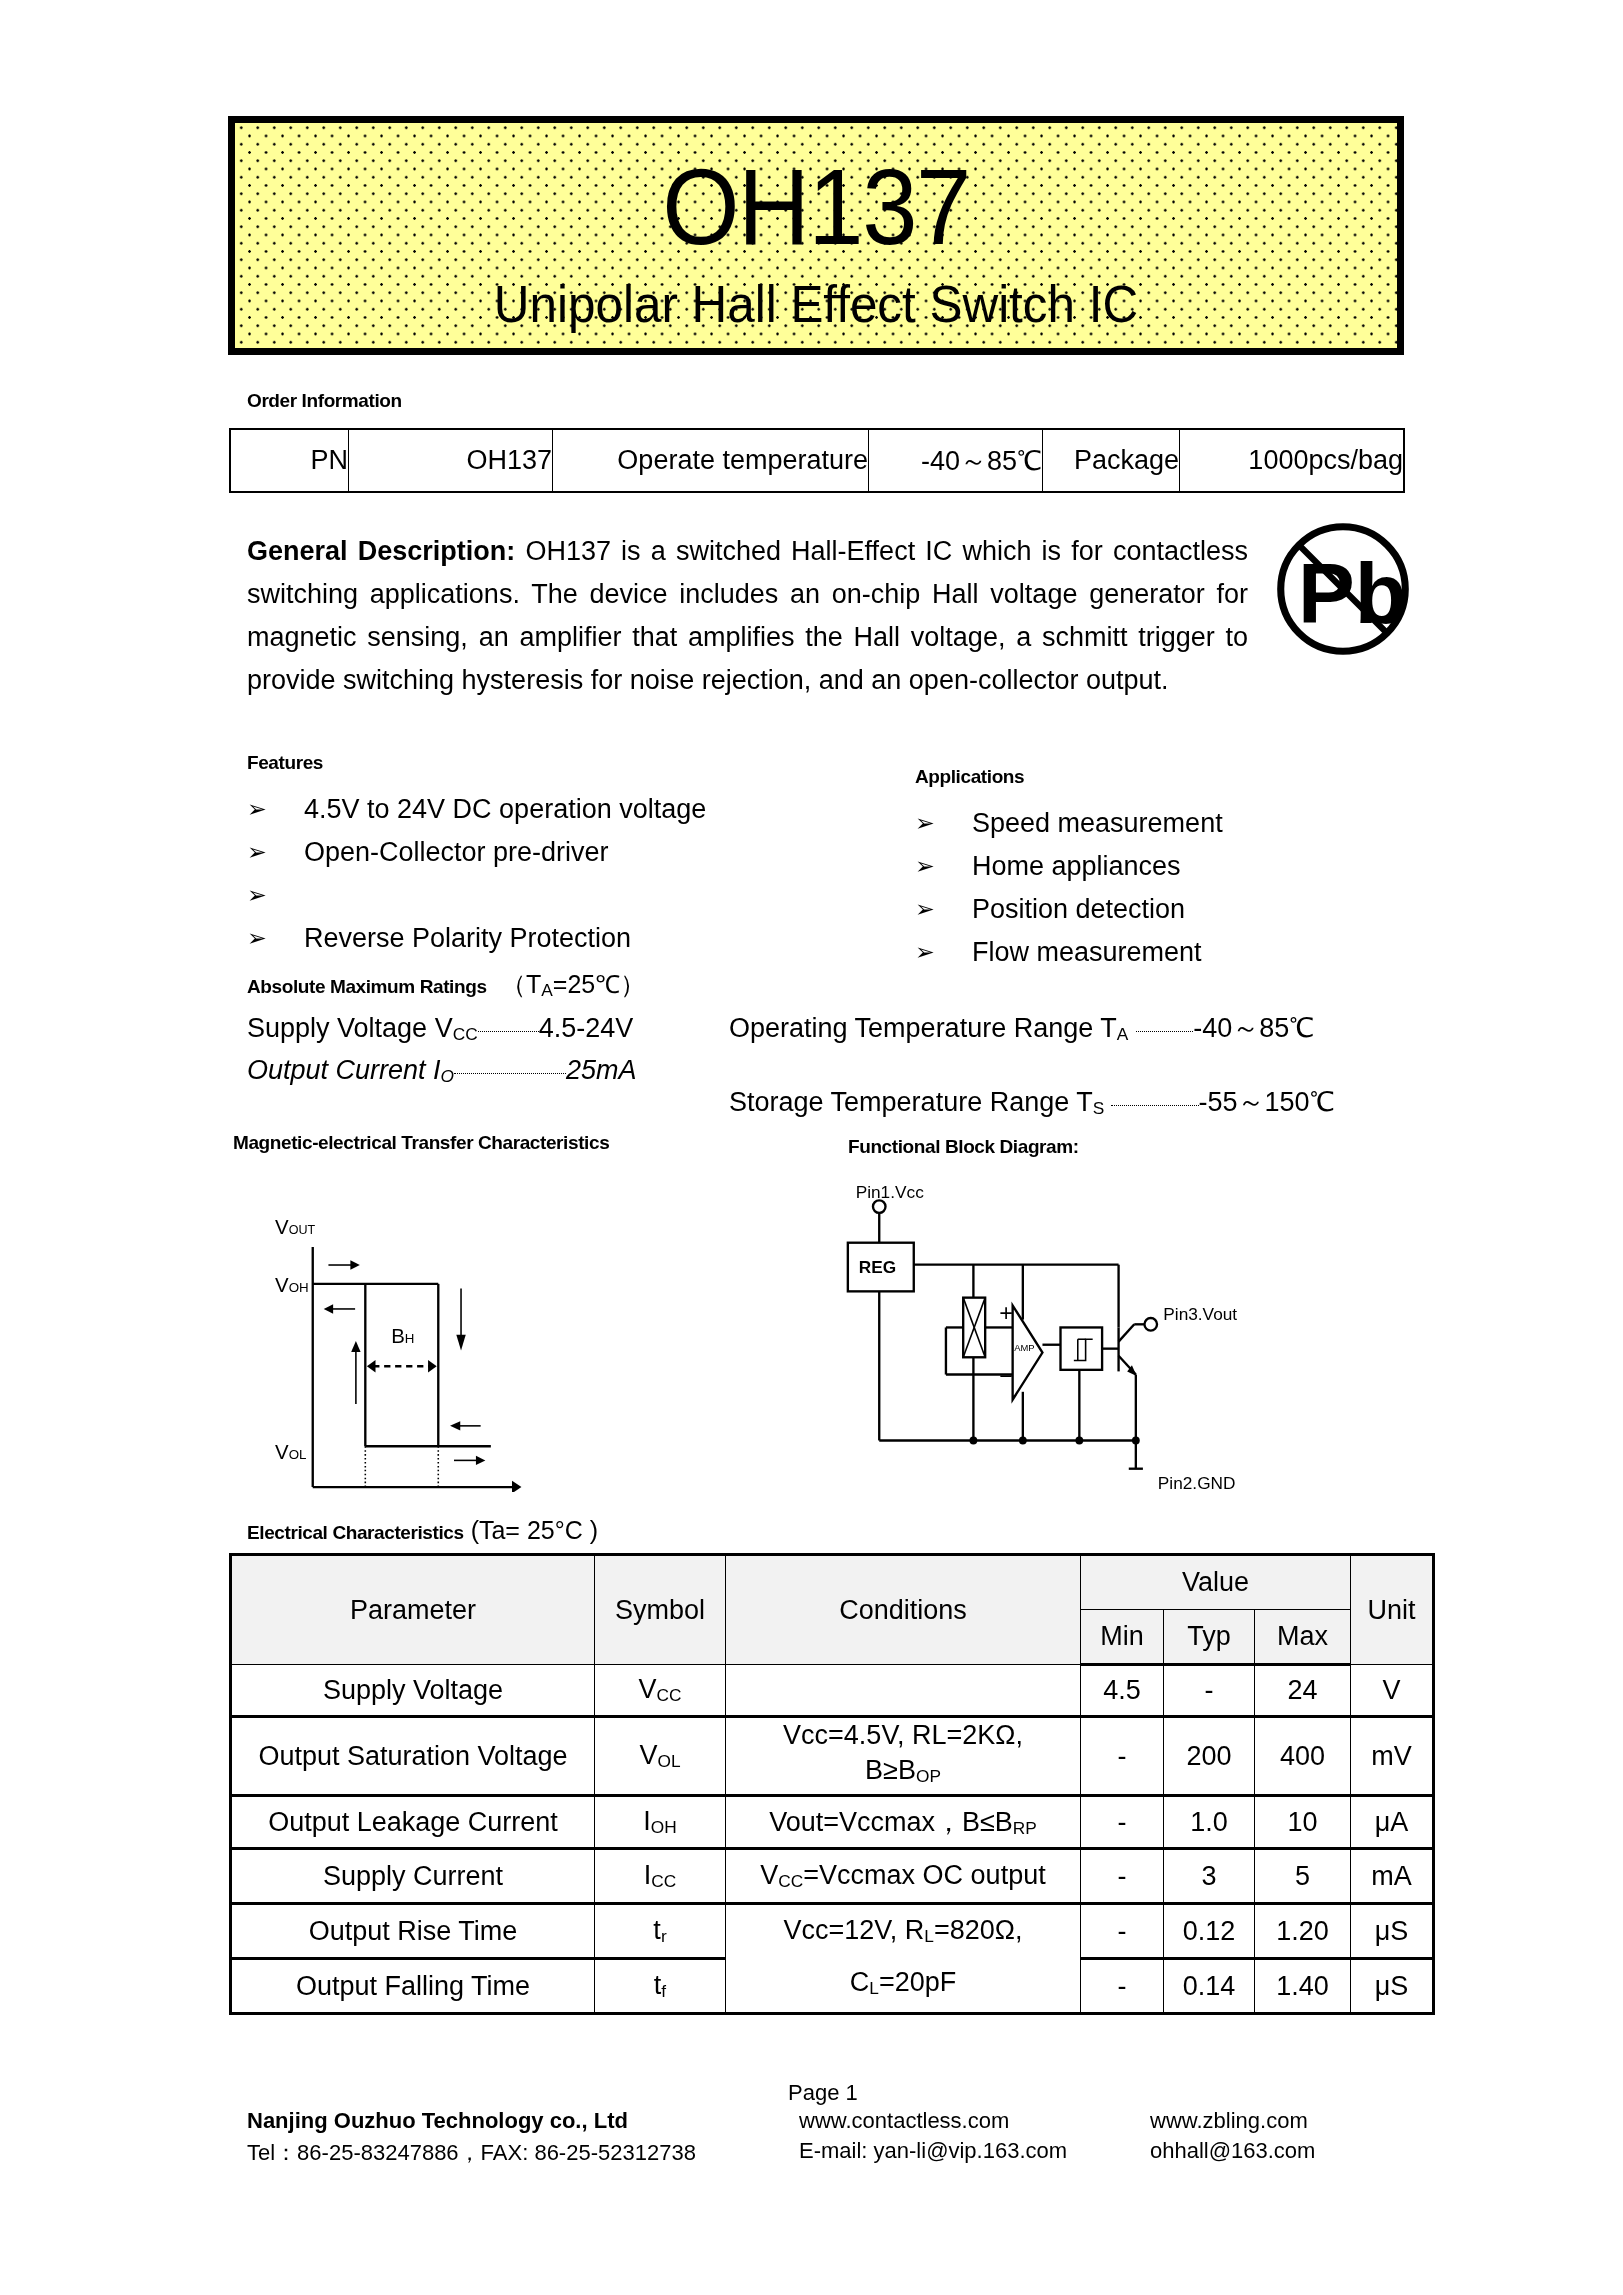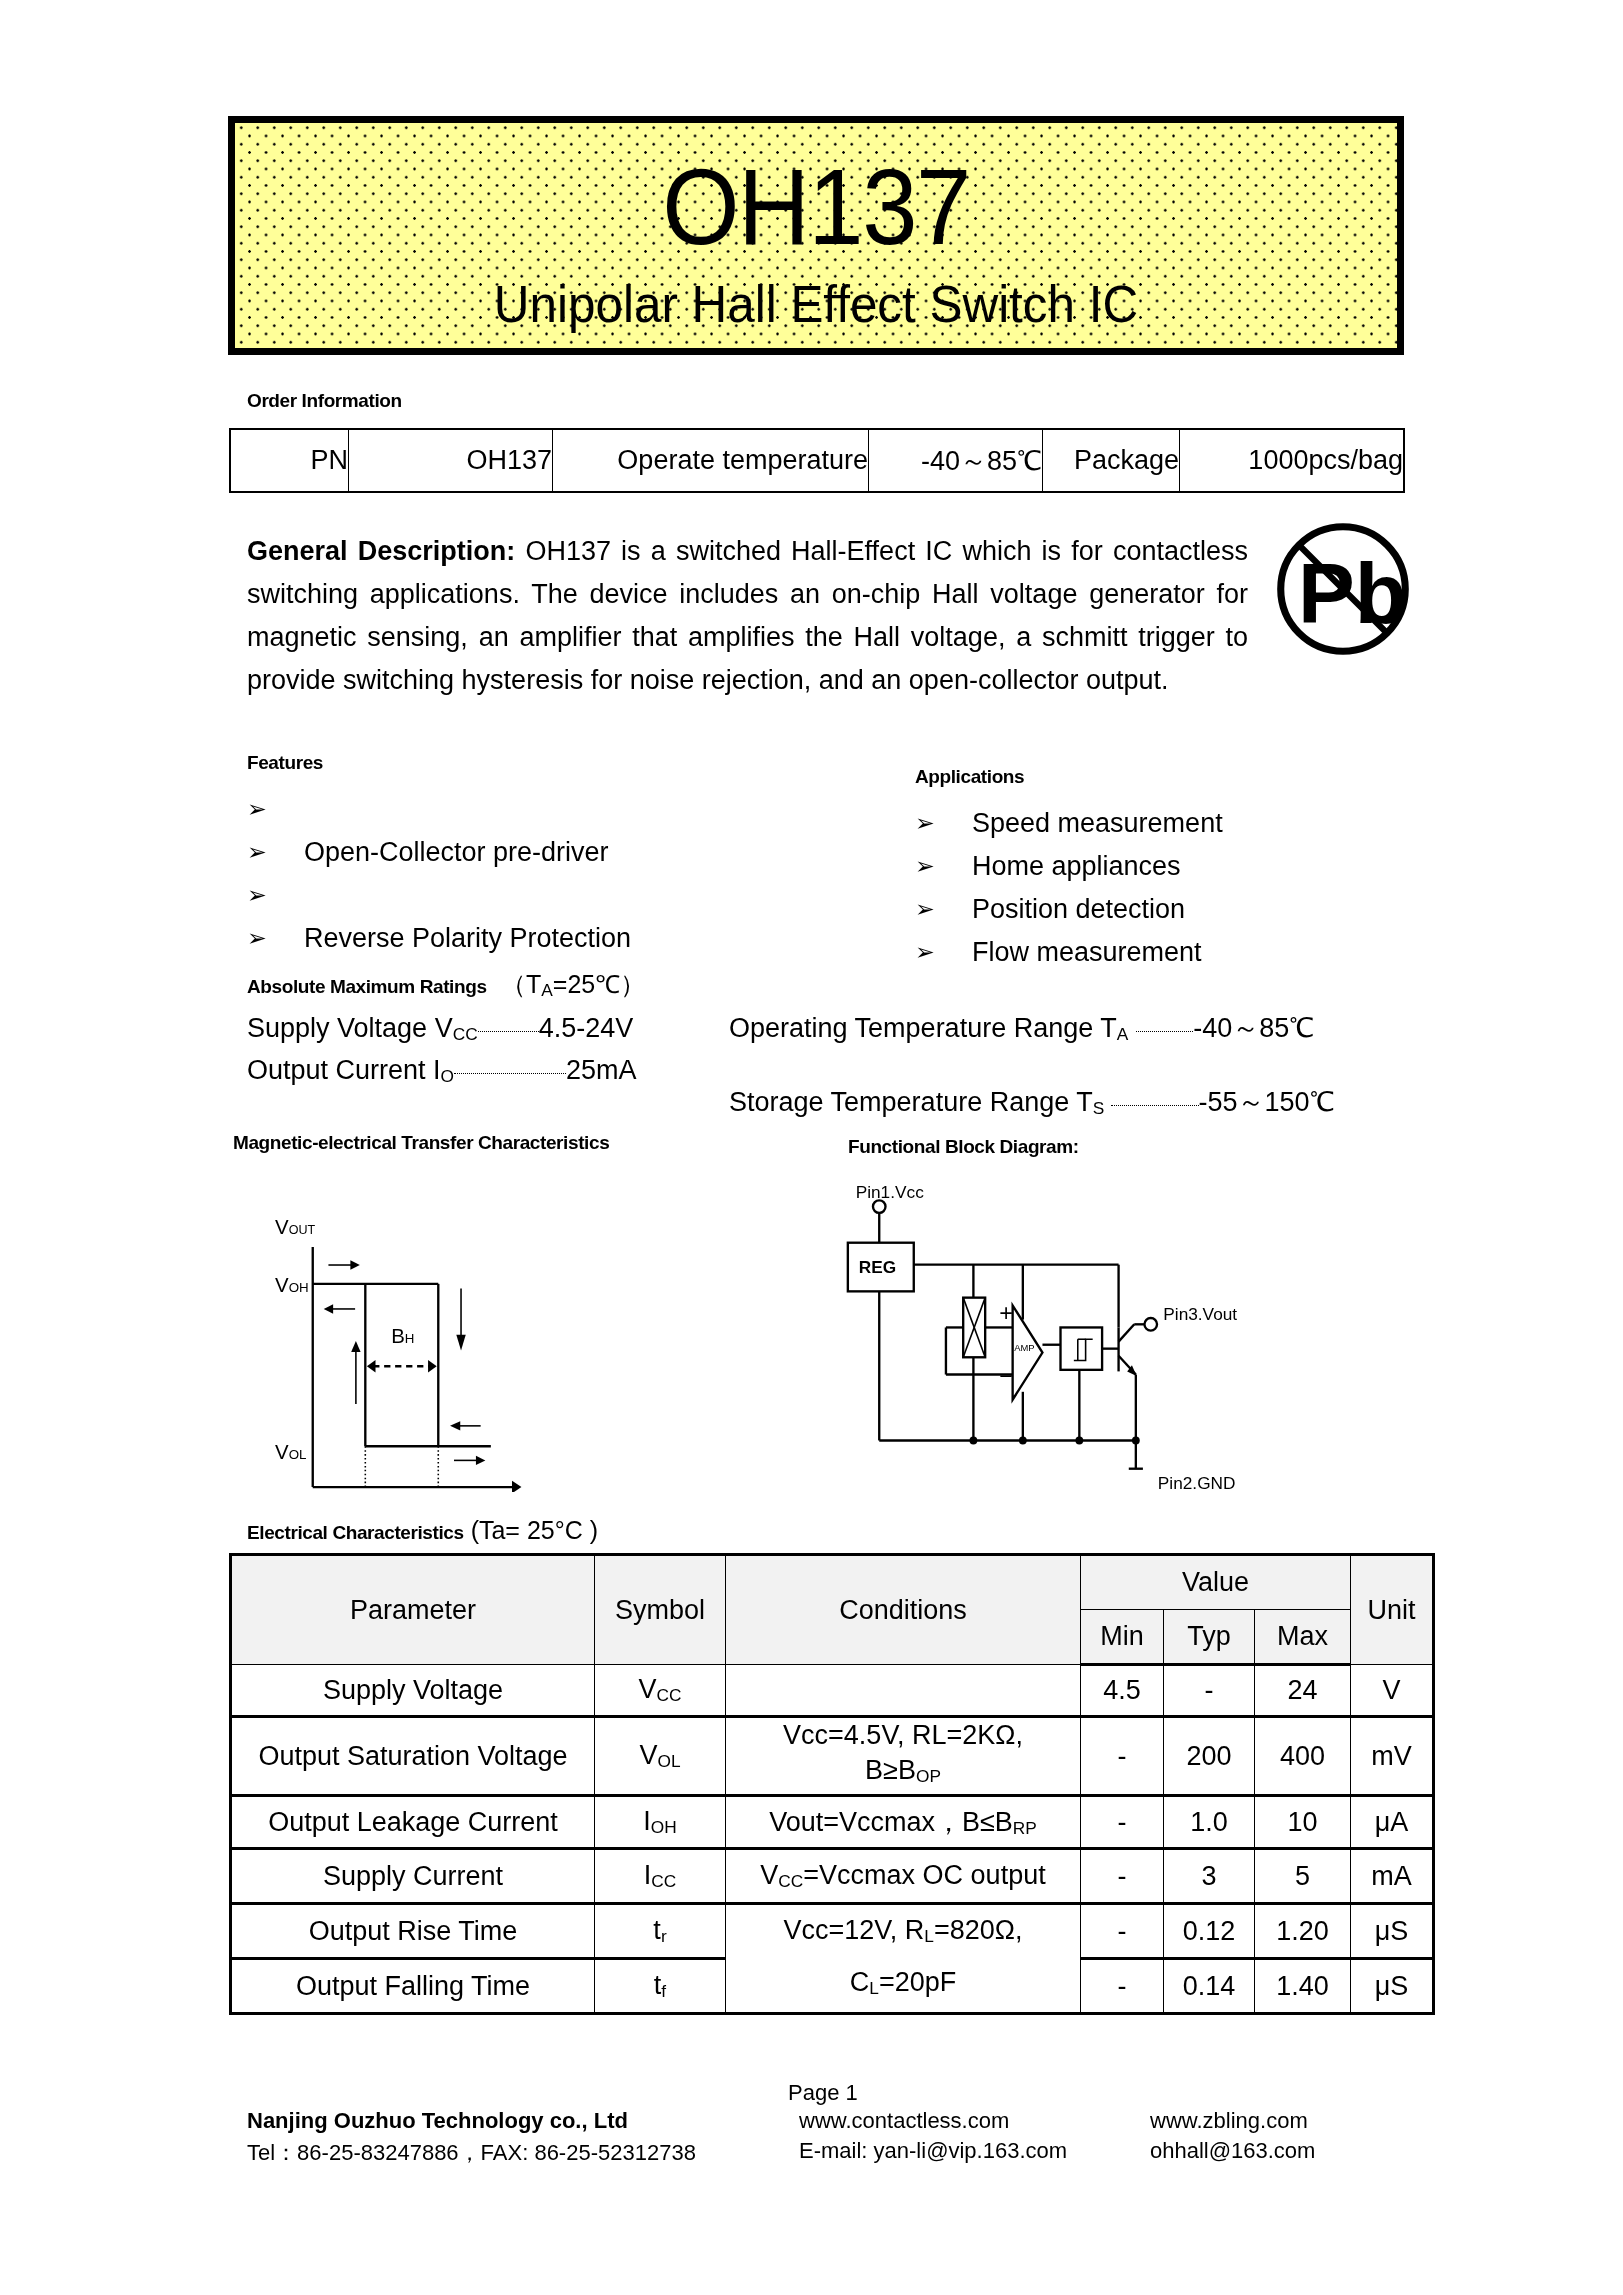--- a/index.html
+++ b/index.html
@@ -60,20 +60,21 @@
 <svg class="abs" style="left:1276px; top:522px;" width="134" height="134" viewBox="0 0 170 170">
   <circle cx="85" cy="85" r="79" fill="none" stroke="#000" stroke-width="9"></circle>
   <text x="28" y="128" font-family="'Liberation Serif', serif" font-size="108" font-weight="bold" fill="#000">Pb</text>
   <line x1="30" y1="30" x2="142" y2="142" stroke="#000" stroke-width="8"></line>
 </svg>
 
 <div class="abs h-bold" style="left:247px; top:752px;">Features</div>
 <div class="abs list" style="left:247px; top:788px;">
   <div class="item">
       <span class="bullet">➢</span>
+      <span>4.5V to 24V DC operation voltage</span>
     </div>
   <div class="item">
       <span class="bullet">➢</span>
       <span>Open-Collector pre-driver</span>
     </div>
   <div class="item">
       <span class="bullet">➢</span>
     </div>
   <div class="item">
       <span class="bullet">➢</span>
@@ -101,21 +102,21 @@
     </div>
 </div>
 
 <div class="abs" style="left:247px; top:966px; white-space:nowrap;">
   <span class="h-bold">Absolute Maximum Ratings</span>
   <span style="font-size:25px; margin-left:11px;"><span>（T</span><span class="sub">A</span><span>=25℃）</span></span>
 </div>
 <div class="abs amr-row" style="left:247px; top:1007px;">
   <span>Supply Voltage V</span><span class="sub">CC</span><span class="dots" style="width:61px"></span><span>4.5-24V</span>
 </div>
-<div class="abs amr-row" style="left:247px; top:1049px;">
+<div class="abs amr-row" style="left:247px; top:1049px;font-style:italic;">
   <span>Output Current I</span><span class="sub">O</span><span class="dots" style="width:112px"></span><span>25mA</span>
 </div>
 <div class="abs amr-row" style="left:729px; top:1007px;">
   <span>Operating Temperature Range T</span><span class="sub">A</span><span class="dots" style="width:57px; margin-left:7.9px;"></span><span>-40～85℃</span>
 </div>
 <div class="abs amr-row" style="left:729px; top:1051px;margin-top:30px;">
   <span>Storage Temperature Range T</span><span class="sub">S</span><span class="dots" style="width:88px; margin-left:6.3px;"></span><span>-55～150℃</span>
 </div>
 
 <div class="abs h-bold" style="left:233px; top:1132px; white-space:nowrap;">Magnetic-electrical Transfer Characteristics</div>

